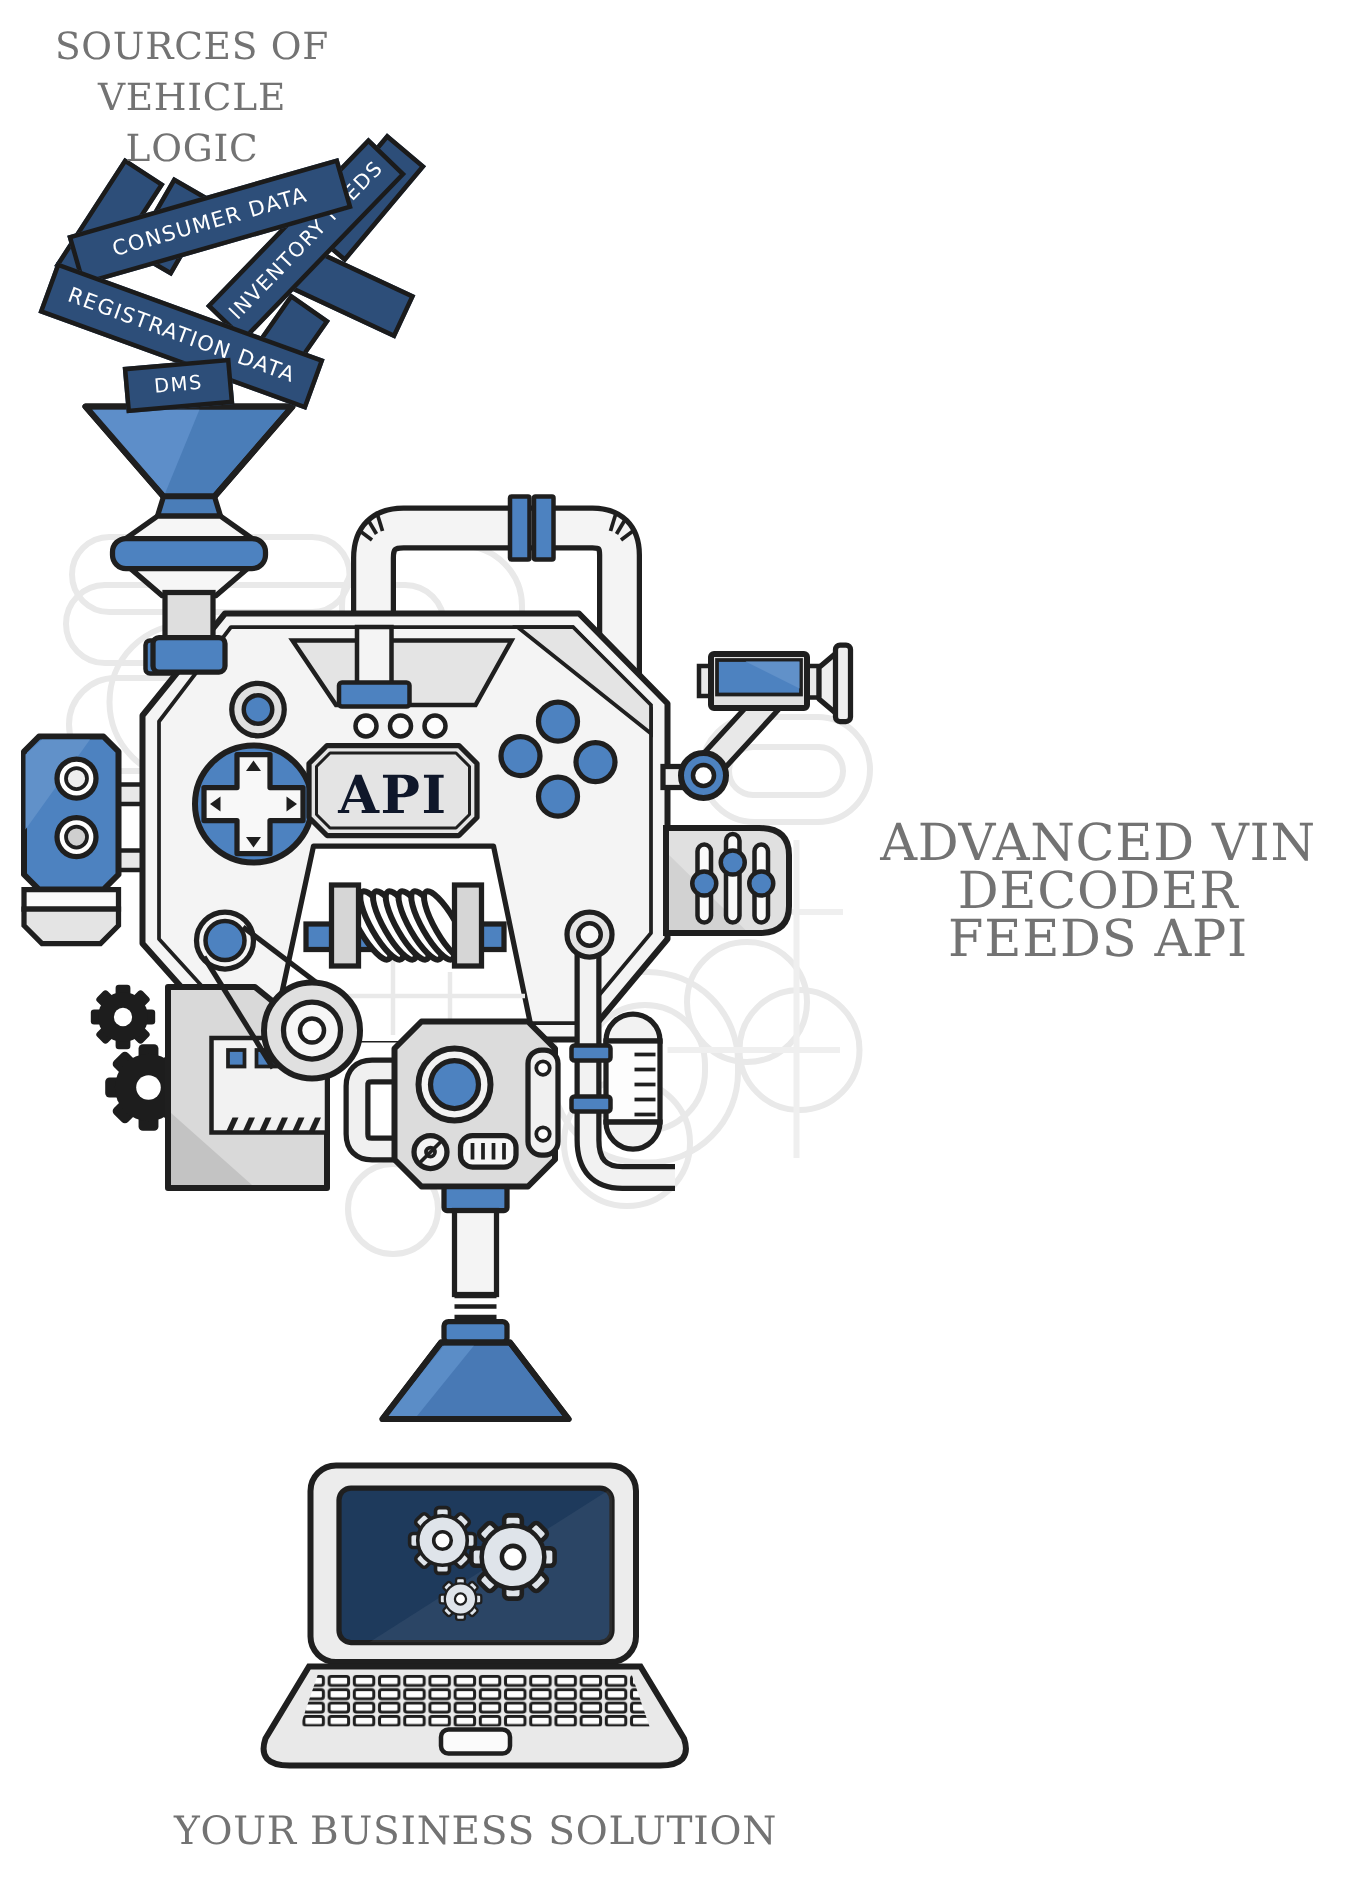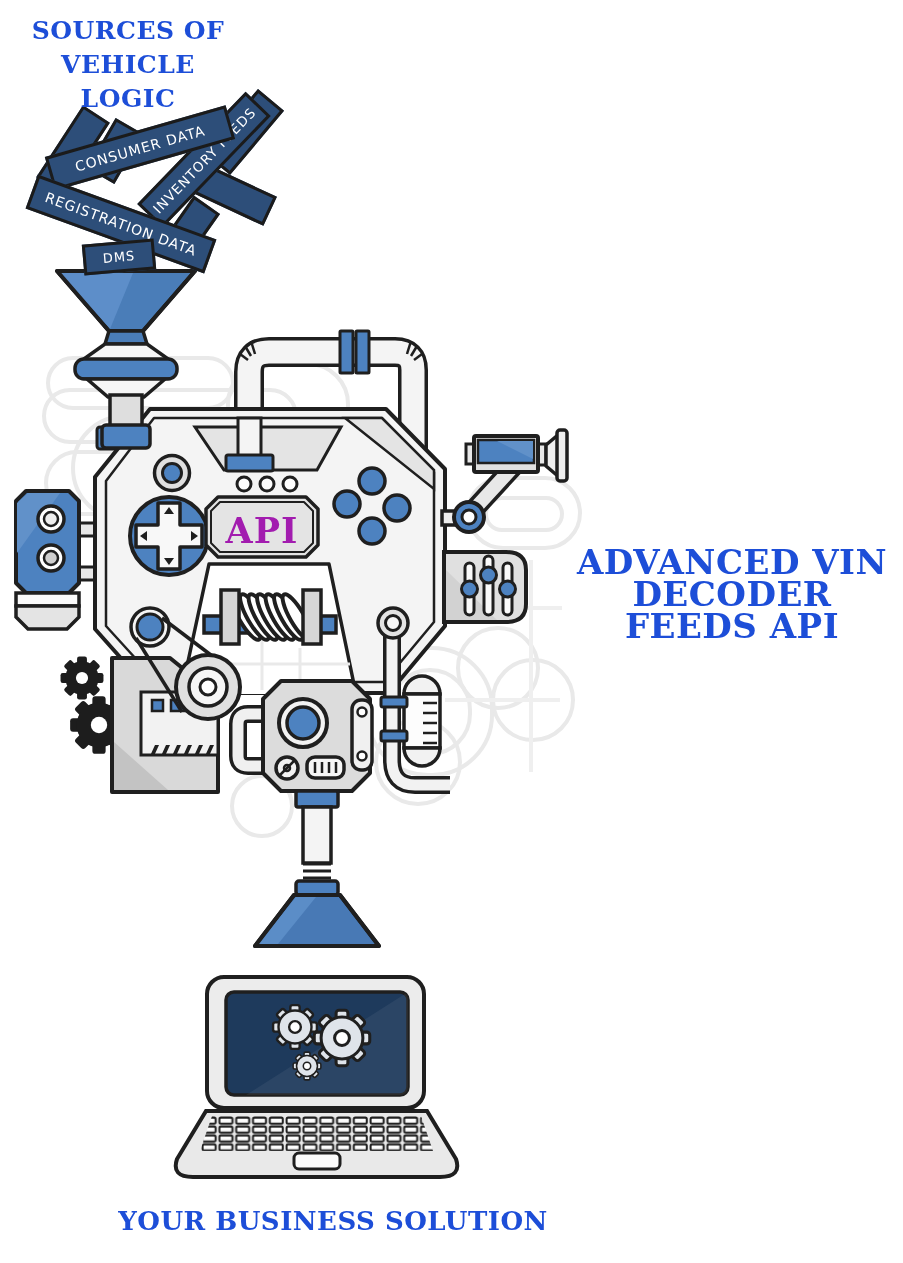--- a/index.html
+++ b/index.html
@@ -1,26 +1,26 @@
 <!DOCTYPE html>
 <html><head>
 <meta charset="utf-8">
 <style>
   html,body{margin:0;padding:0;background:#fff;}
   #stage{position:relative;width:903px;height:1263px;background:#ffffff;overflow:hidden;
          font-family:"Liberation Sans",sans-serif;}
   #art{position:absolute;left:0;top:0;}
-  .caption{position:absolute;color:#1d4ed8;font-family:"DejaVu Serif",serif;font-weight:700;
+  .caption{position:absolute;color:#737373;font-family:"DejaVu Serif",serif;font-weight:400;
            text-align:center;letter-spacing:.5px;}
   .caption .ln{display:block;}
   #title-block{left:18px;top:14px;width:220px;font-size:25px;line-height:34px;}
   #machine-caption{left:560px;top:546px;width:344px;font-size:34px;line-height:32px;}
-  #output-caption{left:118px;top:1204px;width:430px;font-size:26px;line-height:34px;}
+  #output-caption{left:102px;top:1204px;width:430px;font-size:26px;line-height:34px;}
   #api-label{left:206px;top:506px;width:112px;font-size:35px;line-height:50px;
-             font-weight:700;color:#a21caf;letter-spacing:1px;}
+             font-weight:700;color:#0f172a;letter-spacing:1px;}
   .strip{position:absolute;background:#2d4e79;border:3px solid #1b1b1b;
          transform-origin:center;}
   .banner{position:absolute;display:flex;align-items:center;justify-content:center;
           background:#2d4e79;border:3px solid #1b1b1b;color:#ffffff;white-space:nowrap;
           font-family:"DejaVu Sans",sans-serif;letter-spacing:1px;transform-origin:center;}
 </style>
 </head>
 <body>
 
 <div id="stage">

